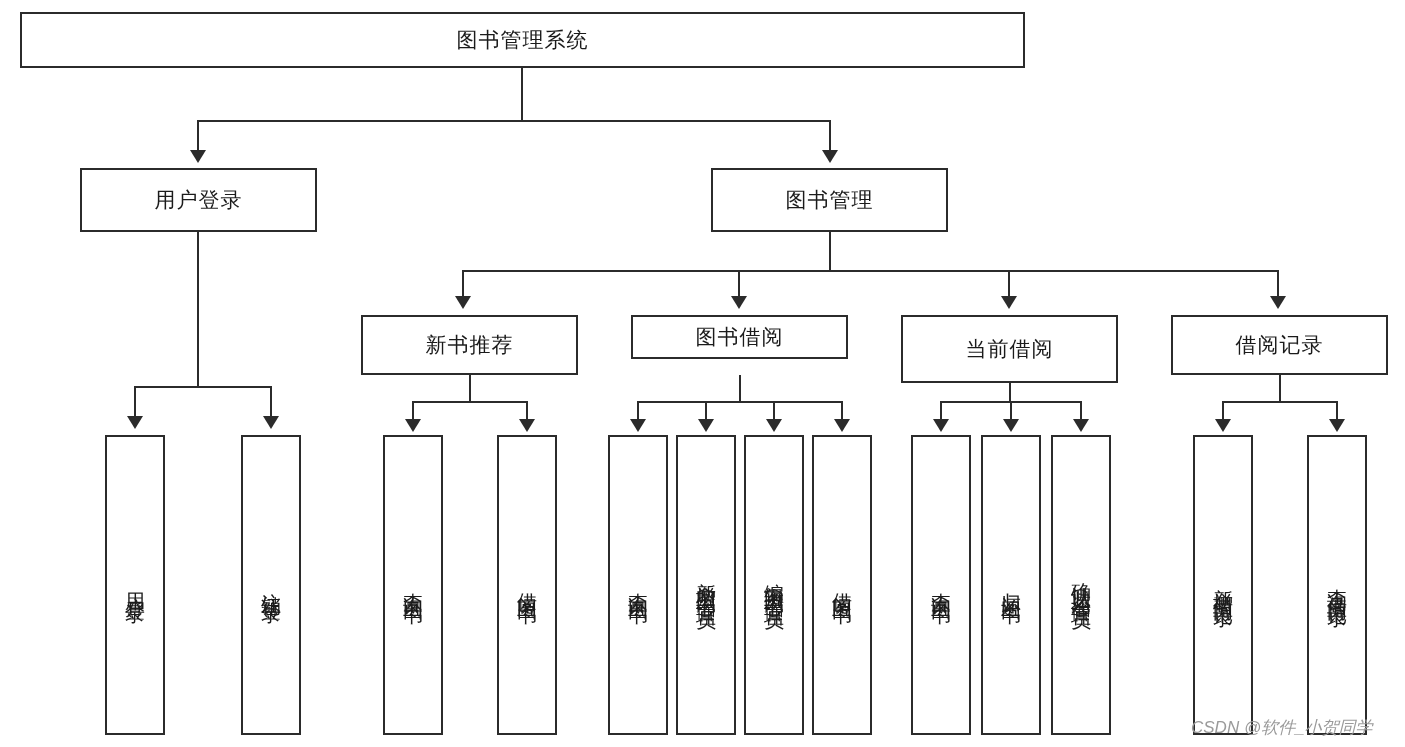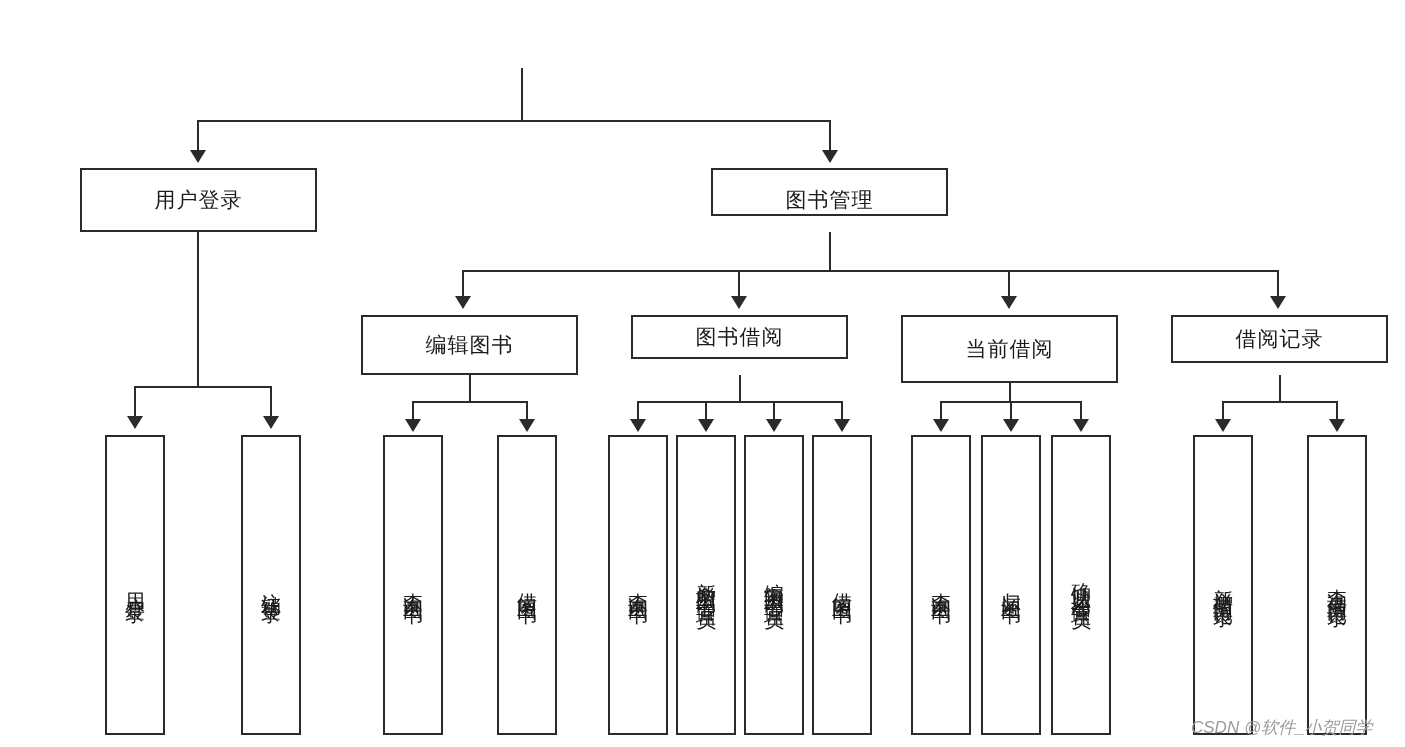--- a/index.html
+++ b/index.html
@@ -77,33 +77,36 @@
     color: #9a9a9a;
     white-space: nowrap;
     z-index: 5;
   }
 </style>
 </head>
 <body>
 
 <div id="canvas">
 
+  <div class="node" style="left:20px; top:12px; width:1005px; height:56px;">
+    <span class="node-label">图书管理系统</span>
+  </div>
 
   <div class="vline" style="left:521px; top:68px; width:2px; height:52px;"></div>
 
   <div class="hline" style="left:197px; top:120px; width:634px; height:2px;"></div>
   <div class="vline" style="left:197px; top:120px; width:2px; height:32px;"></div>
   <div class="arrow" style="left:190px; top:150px;"></div>
   <div class="vline" style="left:829px; top:120px; width:2px; height:32px;"></div>
   <div class="arrow" style="left:822px; top:150px;"></div>
 
   <div class="node" style="left:80px; top:168px; width:237px; height:64px;">
     <span class="node-label">用户登录</span>
   </div>
-  <div class="node" style="left:711px; top:168px; width:237px; height:48px;align-items:flex-end;">
+  <div class="node" style="left:711px; top:168px; width:237px; height:64px;">
     <span class="node-label">图书管理</span>
   </div>
 
   <div class="vline" style="left:197px; top:232px; width:2px; height:156px;"></div>
   <div class="hline" style="left:134px; top:386px; width:136px; height:2px;"></div>
   <div class="vline" style="left:134px; top:386px; width:2px; height:32px;"></div>
   <div class="arrow" style="left:127px; top:416px;"></div>
   <div class="vline" style="left:270px; top:386px; width:2px; height:32px;"></div>
   <div class="arrow" style="left:263px; top:416px;"></div>
 
@@ -112,29 +115,29 @@
   <div class="vline" style="left:462px; top:270px; width:2px; height:28px;"></div>
   <div class="arrow" style="left:455px; top:296px;"></div>
   <div class="vline" style="left:738px; top:270px; width:2px; height:28px;"></div>
   <div class="arrow" style="left:731px; top:296px;"></div>
   <div class="vline" style="left:1008px; top:270px; width:2px; height:28px;"></div>
   <div class="arrow" style="left:1001px; top:296px;"></div>
   <div class="vline" style="left:1277px; top:270px; width:2px; height:28px;"></div>
   <div class="arrow" style="left:1270px; top:296px;"></div>
 
   <div class="node" style="left:361px; top:315px; width:217px; height:60px;">
-    <span class="node-label">编辑图书</span>
+    <span class="node-label">新书推荐</span>
   </div>
   <div class="node" style="left:631px; top:315px; width:217px; height:44px;">
     <span class="node-label">图书借阅</span>
   </div>
   <div class="node" style="left:901px; top:315px; width:217px; height:68px;">
     <span class="node-label">当前借阅</span>
   </div>
-  <div class="node" style="left:1171px; top:315px; width:217px; height:48px;">
+  <div class="node" style="left:1171px; top:315px; width:217px; height:60px;">
     <span class="node-label">借阅记录</span>
   </div>
 
   <div class="vline" style="left:469px; top:375px; width:2px; height:28px;"></div>
   <div class="hline" style="left:412px; top:401px; width:116px; height:2px;"></div>
   <div class="vline" style="left:412px; top:401px; width:2px; height:20px;"></div>
   <div class="arrow" style="left:405px; top:419px;"></div>
   <div class="vline" style="left:526px; top:401px; width:2px; height:20px;"></div>
   <div class="arrow" style="left:519px; top:419px;"></div>
 

